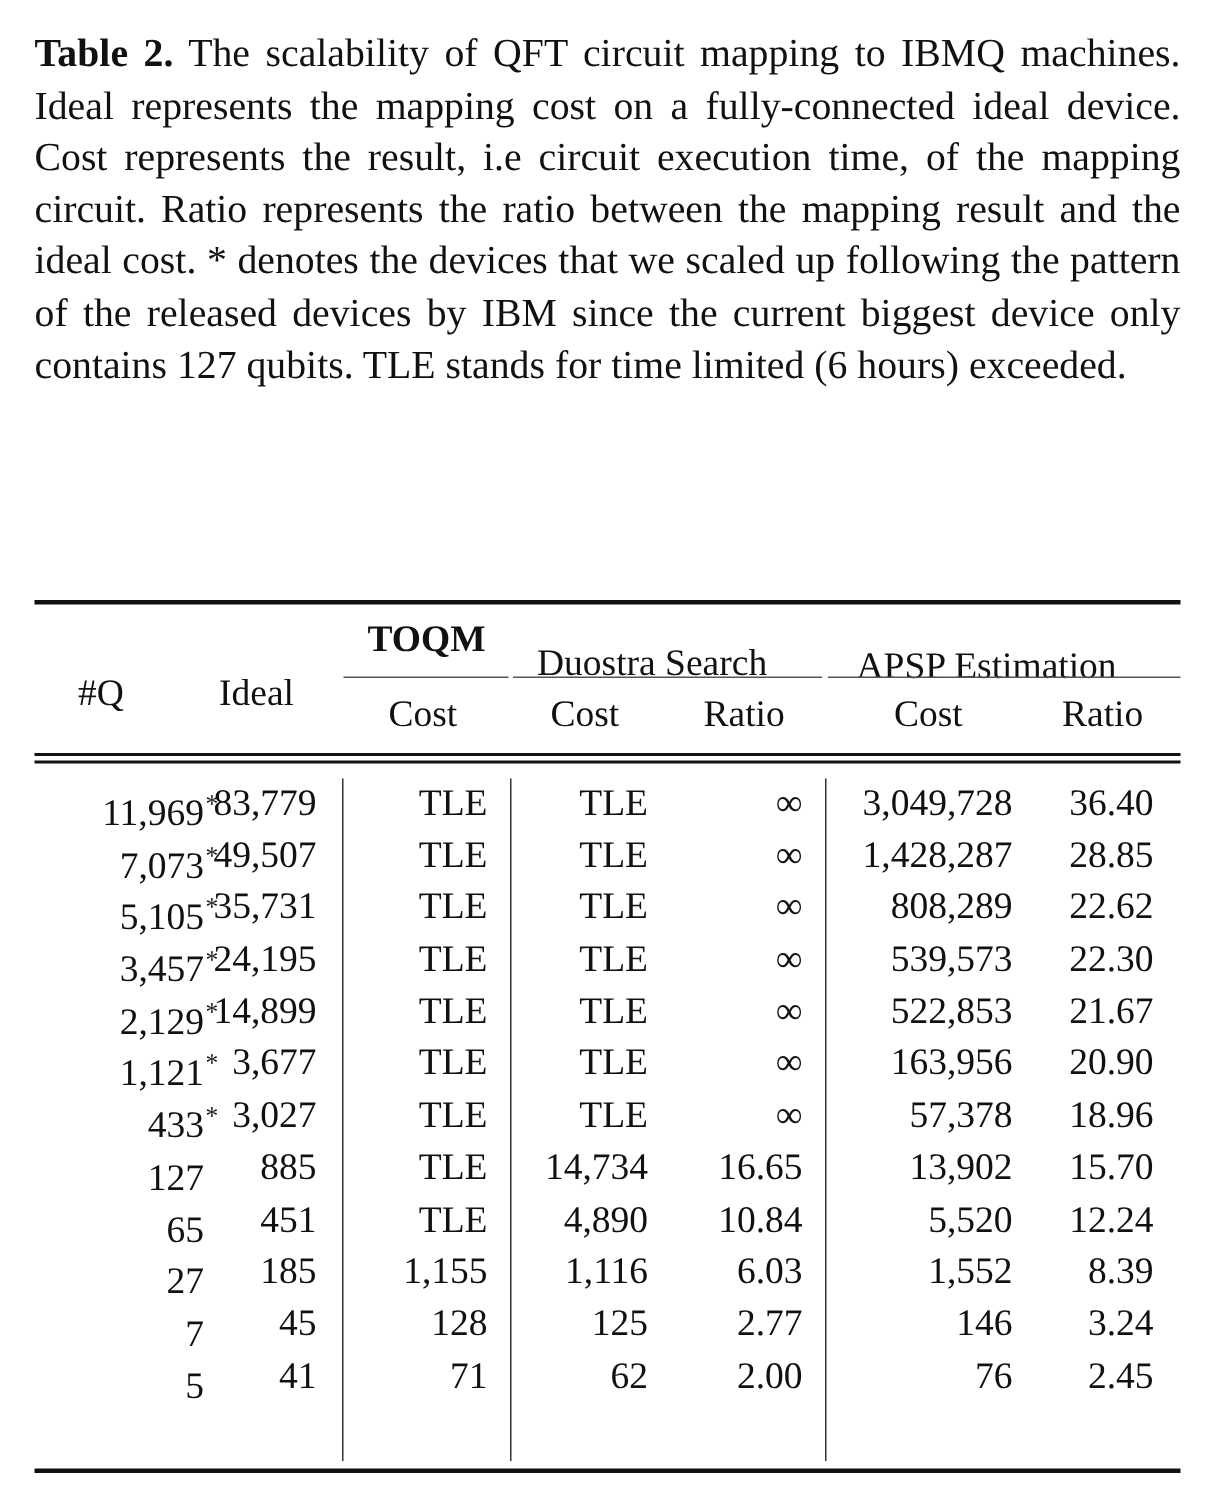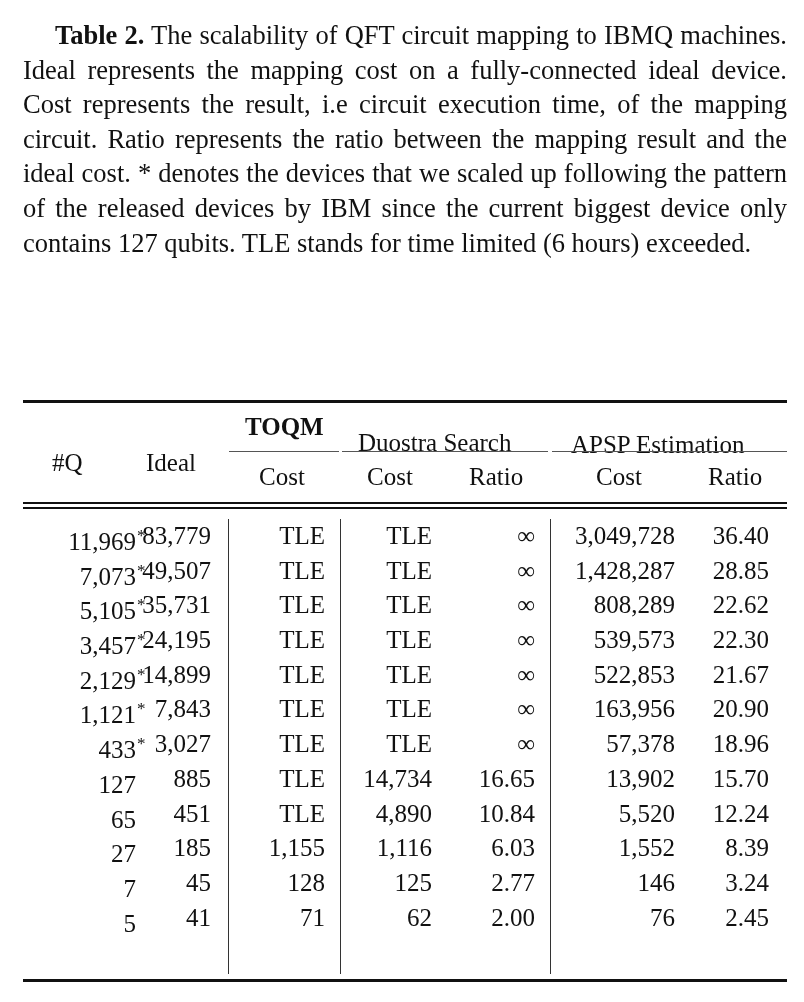--- a/index.html
+++ b/index.html
@@ -5,21 +5,21 @@
   html, body { margin: 0; padding: 0; background: #ffffff; }
   body {
     width: 804px; height: 1002px; position: relative; overflow: hidden;
     font-family: "Liberation Serif", "DejaVu Serif", serif; color: #111;
   }
   .caption {
     position: absolute; left: 23px; top: 18px; width: 764px;
     font-size: 26.5px; line-height: 34.6px; text-align: justify;
     text-align-last: left;
   }
-  .caption .label { font-weight: bold; margin-left: 32px; }
+  .caption .label { font-weight: bold; }
   .rule { position: absolute; left: 23px; width: 764px; background: #111; }
   .top-rule { top: 400px; height: 3px; }
   .mid-rule1 { top: 502px; height: 2px; }
   .mid-rule2 { top: 507px; height: 2px; }
   .bot-rule { top: 979px; height: 3px; }
   .cmid { position: absolute; top: 451px; height: 1px; background: #555; }
   .vline { position: absolute; top: 519px; height: 455px; width: 1px; background: #333; }
   .hcell { position: absolute; font-size: 25px; line-height: 30px; white-space: nowrap; }
   .rows { position: absolute; left: 0; top: 519px; width: 804px; }
   .row { position: relative; height: 34.7px; font-size: 25px; line-height: 34.7px; }
@@ -112,21 +112,21 @@
     <span class="cell c-ideal">14,899</span>
     <span class="cell c-toqm">TLE</span>
     <span class="cell c-dcost">TLE</span>
     <span class="cell c-dratio">∞</span>
     <span class="cell c-acost">522,853</span>
     <span class="cell c-aratio">21.67</span>
   </div>
 
   <div class="row">
     <span class="cell c-q"><span>1,121</span><span class="star-slot"><sup class="star">*</sup></span></span>
-    <span class="cell c-ideal">7,843</span>
+    <span class="cell c-ideal">3,677</span>
     <span class="cell c-toqm">TLE</span>
     <span class="cell c-dcost">TLE</span>
     <span class="cell c-dratio">∞</span>
     <span class="cell c-acost">163,956</span>
     <span class="cell c-aratio">20.90</span>
   </div>
 
   <div class="row">
     <span class="cell c-q"><span>433</span><span class="star-slot"><sup class="star">*</sup></span></span>
     <span class="cell c-ideal">3,027</span>

